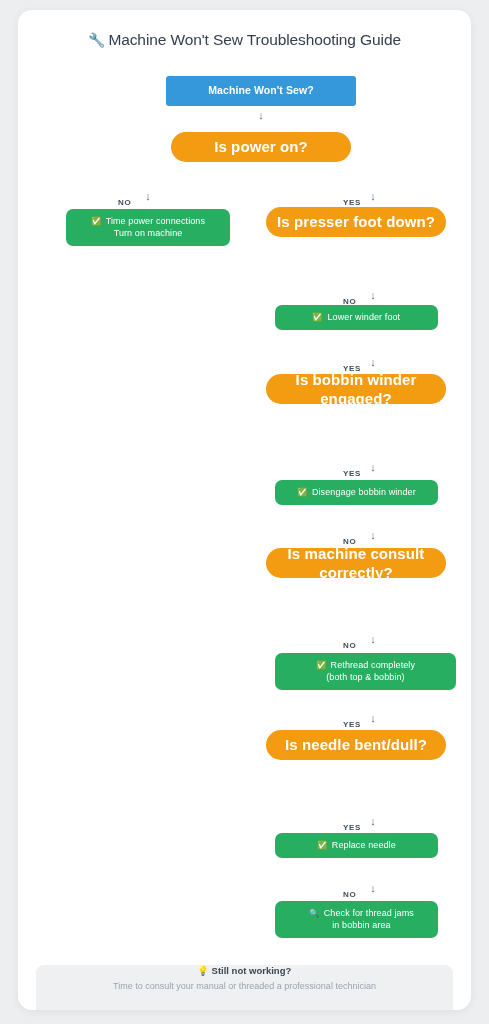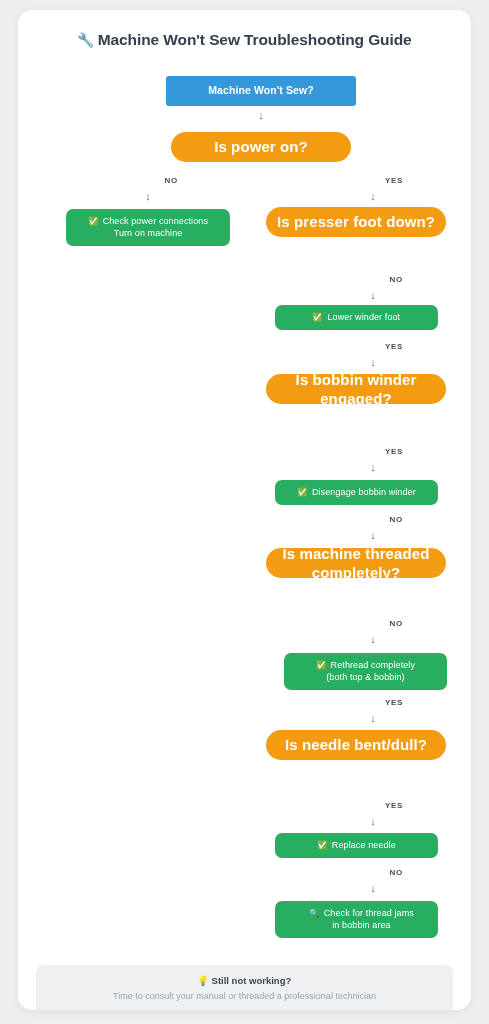--- a/index.html
+++ b/index.html
@@ -26,21 +26,21 @@
   }
 
   
   .guide-title {
     position: absolute;
     left: 0;
     top: 21px;
     width: 453px;
     text-align: center;
     font-size: 15.5px;
-    font-weight: bold;
+    font-weight: normal;
     color: #34404d;
     letter-spacing: -0.1px;
   }
   .guide-title .wrench {
     font-size: 14px;
     margin-right: 3px;
   }
 
   
   .flow {
@@ -90,22 +90,23 @@
     display: block;
   }
 
   
   .branch-label {
     position: absolute;
     font-size: 8px;
     font-weight: bold;
     color: #40505f;
     letter-spacing: 0.7px;
-    text-align: right;
+    text-align: left;
     width: 60px;
+    margin-top: 22px;
   }
   .arrow {
     position: absolute;
     font-size: 11px;
     color: #5b6b7a;
     text-align: center;
     width: 20px;
     line-height: 1;
   }
 
@@ -113,21 +114,21 @@
   .footer {
     position: absolute;
     left: 18px;
     top: 955px;
     width: 417px;
     height: 45px;
     background: #eef0f2;
     border-radius: 8px 8px 0 0;
     text-align: center;
     box-sizing: border-box;
-    padding-top: 10px;
+    padding-top: 0;
   }
   .footer .f-title {
     font-size: 9.5px;
     font-weight: bold;
     color: #3b4754;
   }
   .footer .f-title .bulb {
     margin-right: 2px;
   }
   .footer .f-sub {
@@ -149,21 +150,21 @@
 
     <div class="node start" style="left:148px; top:66px; width:190px; height:30px;">Machine Won't Sew?</div>
     <div class="arrow" style="left:233px; top:100px;">↓</div>
 
     <div class="node question" style="left:153px; top:122px; width:180px; height:30px;">Is power on?</div>
 
     <div class="branch-label" style="left:100px; top:166px;">NO</div>
     <div class="arrow" style="left:120px; top:181px;">↓</div>
     <div class="node action" style="left:48px; top:199px; width:164px; height:37px;">
       <div>
-        <span class="ico">✅</span><span>Check power connections</span>
+        <span class="ico">✅</span><span>Time power connections</span>
         <span class="txt2">Turn on machine</span>
       </div>
     </div>
 
     <div class="branch-label" style="left:325px; top:166px;">YES</div>
     <div class="arrow" style="left:345px; top:181px;">↓</div>
     <div class="node question" style="left:248px; top:197px; width:180px; height:30px;">Is presser foot down?</div>
 
     <div class="branch-label" style="left:325px; top:265px;">NO</div>
     <div class="arrow" style="left:345px; top:280px;">↓</div>
@@ -180,25 +181,25 @@
     <div class="branch-label" style="left:325px; top:437px;">YES</div>
     <div class="arrow" style="left:345px; top:452px;">↓</div>
     <div class="node action" style="left:257px; top:470px; width:163px; height:25px;">
       <div>
         <span class="ico">✅</span><span>Disengage bobbin winder</span>
       </div>
     </div>
 
     <div class="branch-label" style="left:325px; top:505px;">NO</div>
     <div class="arrow" style="left:345px; top:520px;">↓</div>
-    <div class="node question" style="left:248px; top:538px; width:180px; height:30px;">Is machine threaded completely?</div>
+    <div class="node question" style="left:248px; top:538px; width:180px; height:30px;">Is machine consult correctly?</div>
 
     <div class="branch-label" style="left:325px; top:609px;">NO</div>
     <div class="arrow" style="left:345px; top:624px;">↓</div>
-    <div class="node action" style="left:257px; top:643px; width:163px; height:37px;margin-left:9px;">
+    <div class="node action" style="left:257px; top:643px; width:181px; height:37px;">
       <div>
         <span class="ico">✅</span><span>Rethread completely</span>
         <span class="txt2">(both top &amp; bobbin)</span>
       </div>
     </div>
 
     <div class="branch-label" style="left:325px; top:688px;">YES</div>
     <div class="arrow" style="left:345px; top:703px;">↓</div>
     <div class="node question" style="left:248px; top:720px; width:180px; height:30px;">Is needle bent/dull?</div>
 

